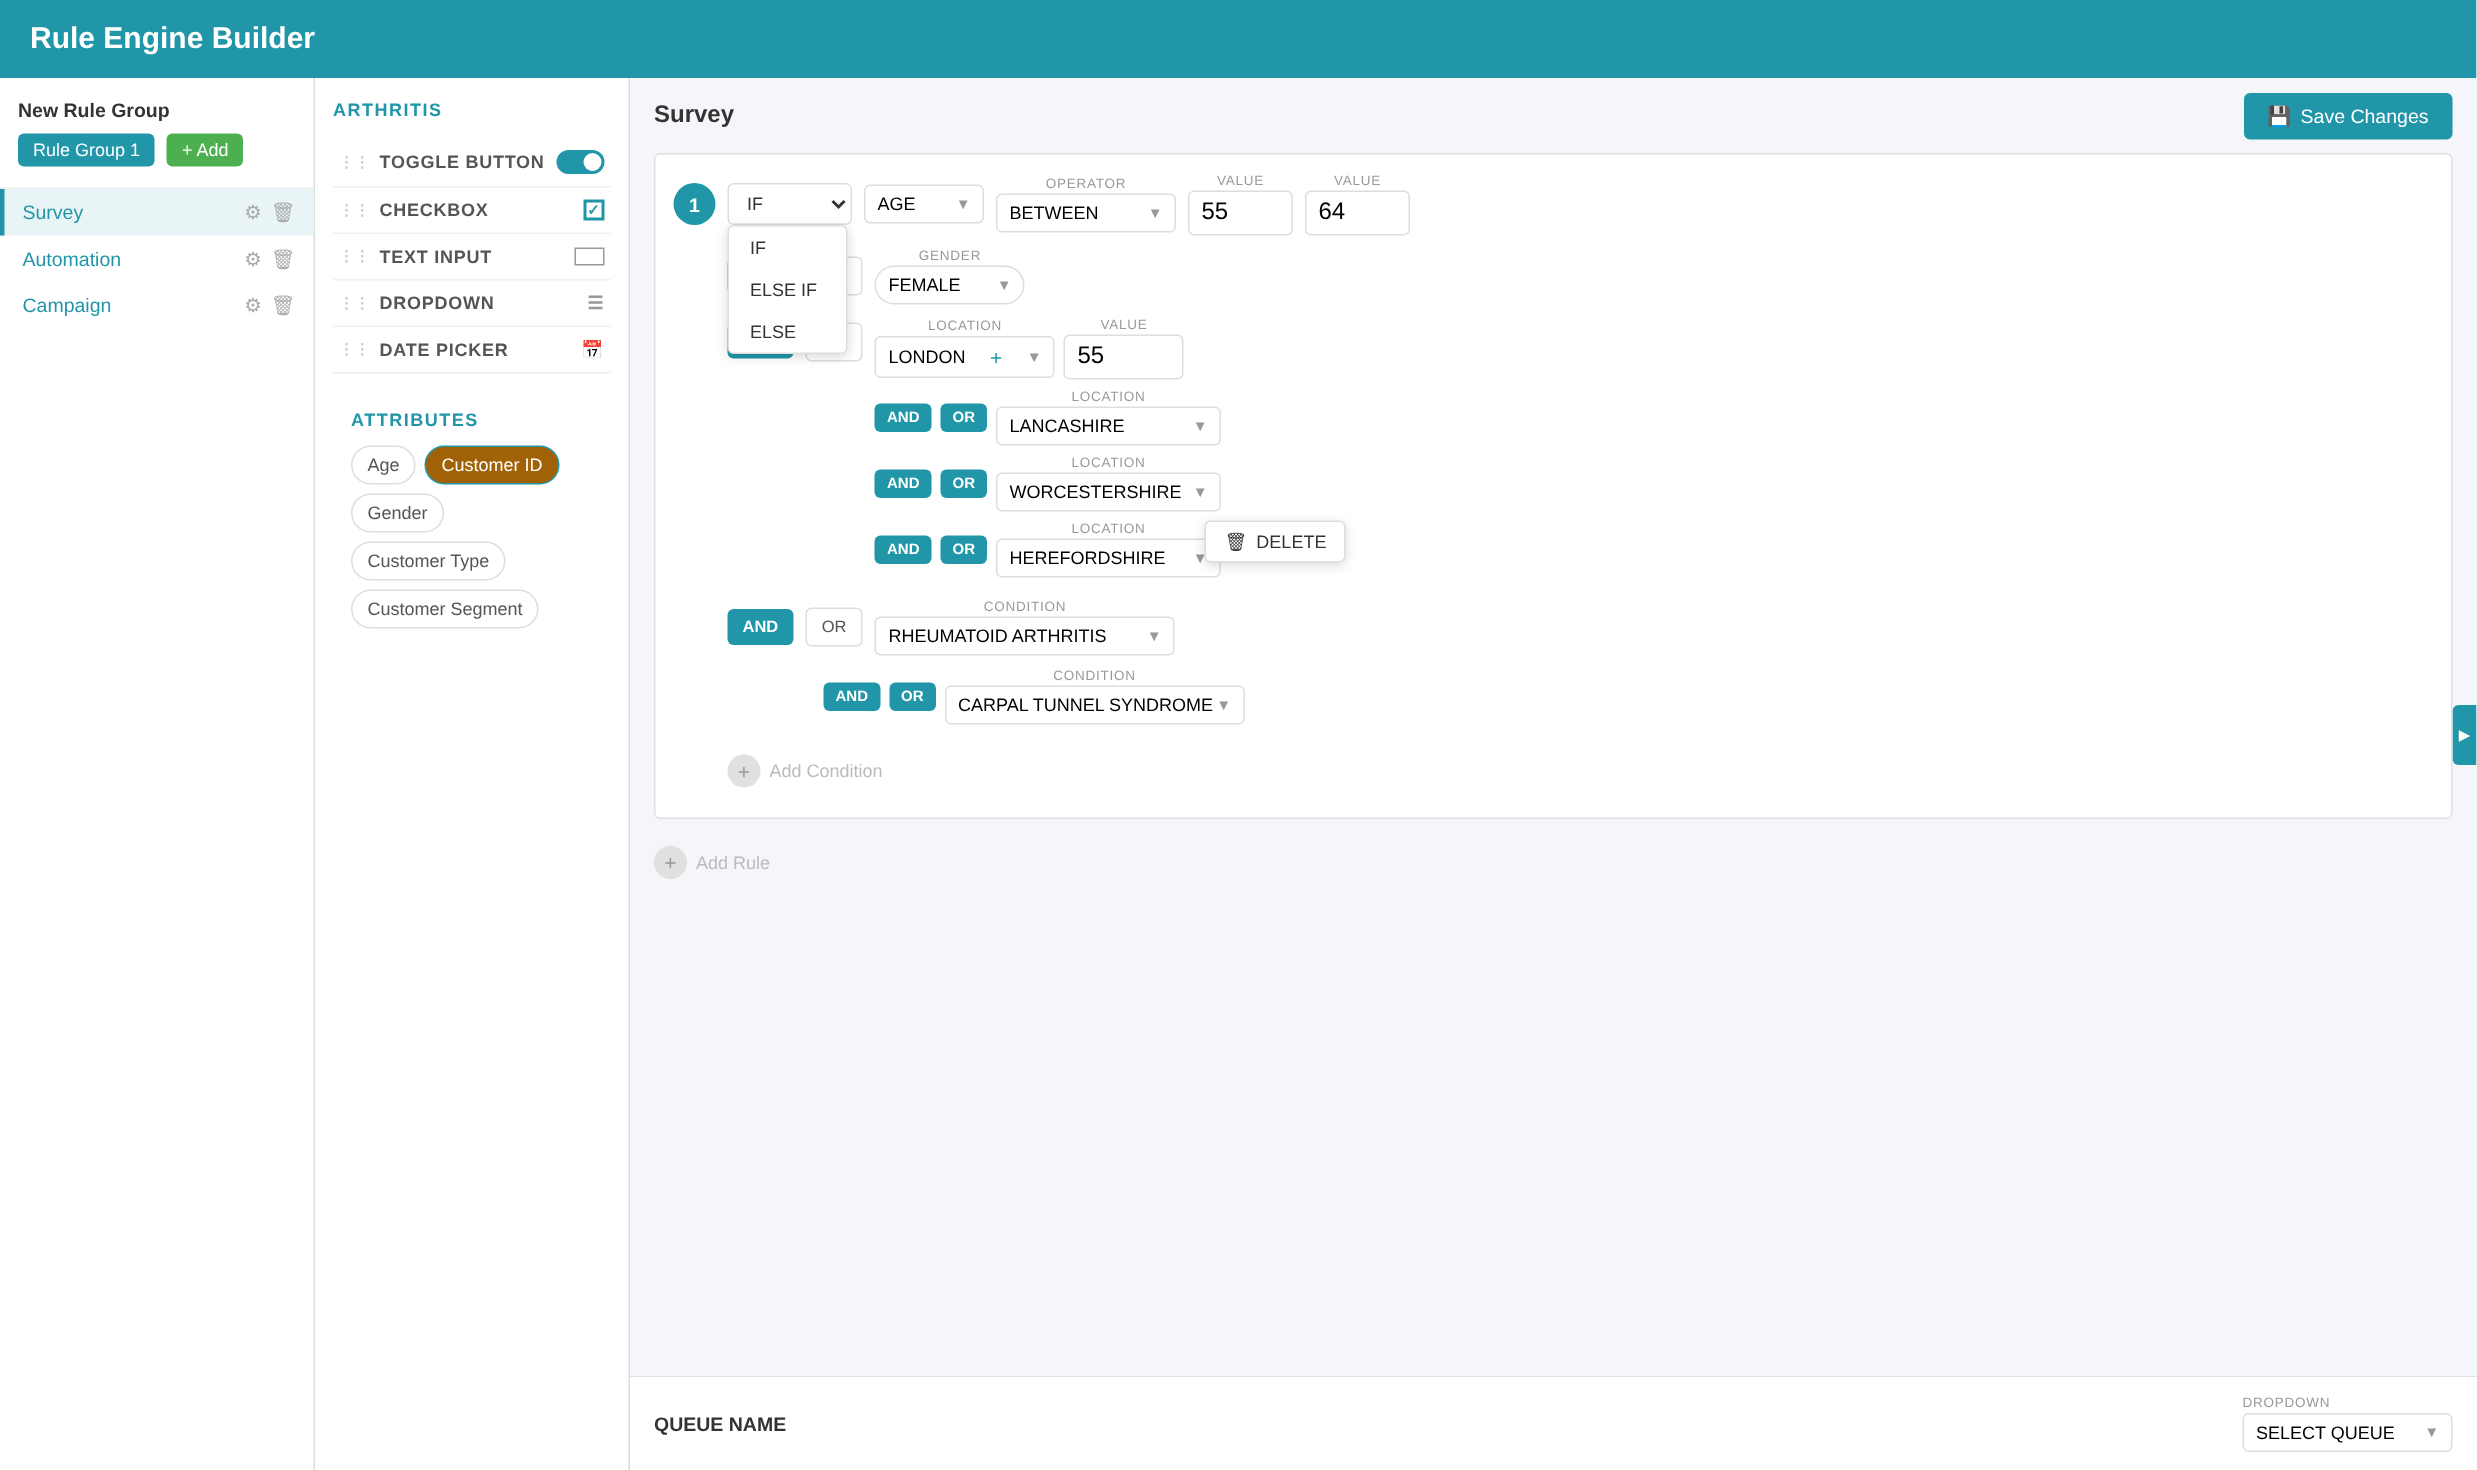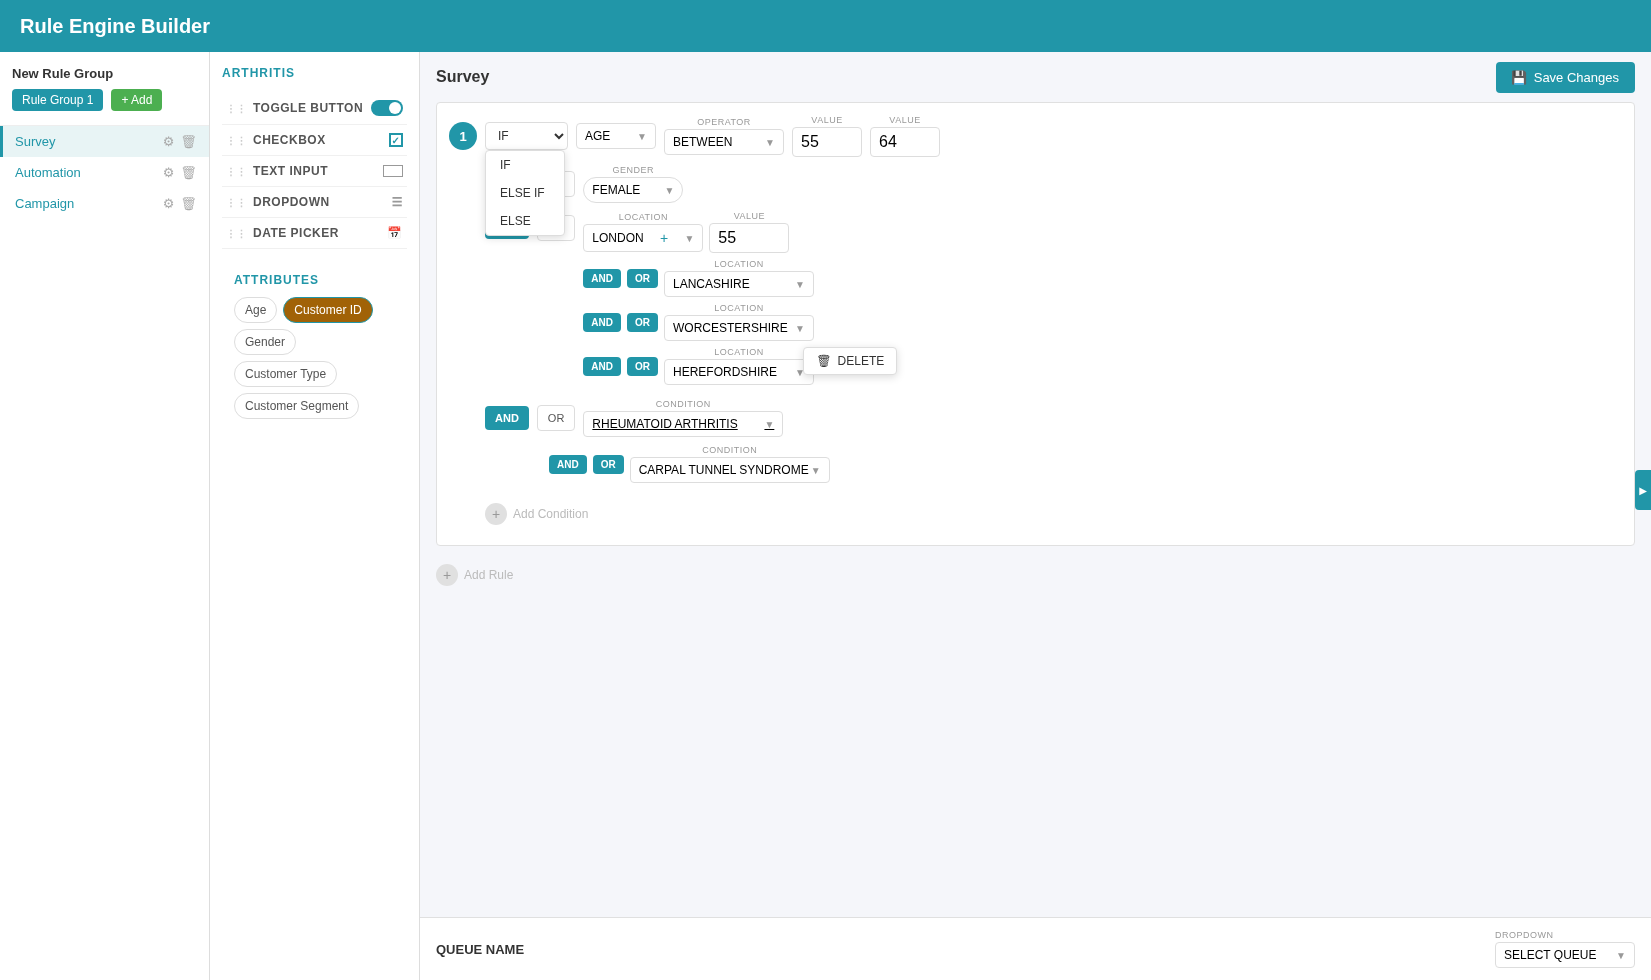--- a/index.html
+++ b/index.html
@@ -672,21 +672,21 @@
           </div>
         </div>
       </div>
 
       <div class="rule-row" style="margin-left:36px;">
         <button class="and-btn">AND</button>
         <button class="or-btn">OR</button>
 
         <div class="operator-field">
           <span class="field-label">CONDITION</span>
-          <div class="dropdown-select" style="min-width:200px;text-decoration:underline;">
+          <div class="dropdown-select" style="min-width:200px;">
             <span>RHEUMATOID ARTHRITIS</span>
             <span class="dropdown-arrow">▼</span>
           </div>
         </div>
       </div>
 
       <div class="condition-row" style="margin-left:100px;">
         <button class="and-btn" style="font-size:10px; padding:4px 8px;">AND</button>
         <button class="and-btn" style="font-size:10px; padding:4px 8px;">OR</button>
         <div class="operator-field">

